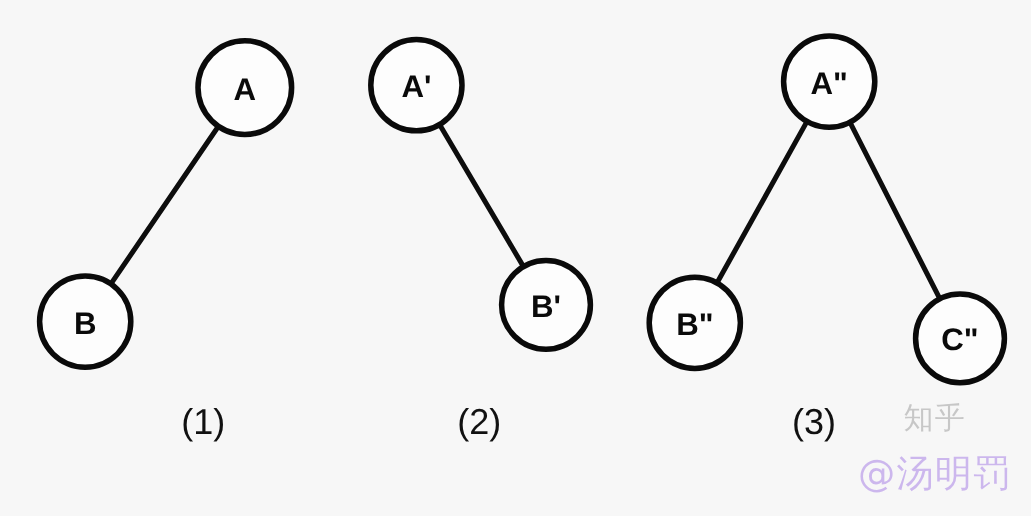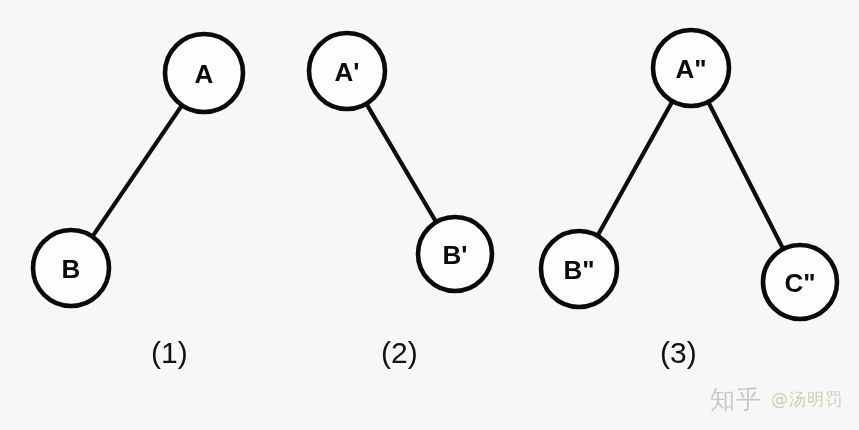--- a/index.html
+++ b/index.html
@@ -60,31 +60,32 @@
   }
   #watermark {
     position: absolute;
     right: 16px;
     bottom: 14px;
     display: flex;
     align-items: center;
     gap: 9px;
     opacity: 0.30;
     user-select: none;
+    flex-direction: column;
   }
   #watermark .wm-brand {
     font-family: "DejaVu Sans", "Liberation Sans", sans-serif;
     font-size: 25px;
     color: #5b5b5b;
     letter-spacing: 1px;
   }
   #watermark .wm-handle {
     font-family: "DejaVu Sans", "Liberation Sans", sans-serif;
-    font-size: 17px;
-    color: #4d7c0f;
+    font-size: 31px;
+    color: #6d28d9;
     letter-spacing: 1px;
   }
 </style>
 </head>
 <body style="background: rgb(247, 247, 247);">
 
 <div id="canvas-root" style="background: rgb(247, 247, 247);">
 
   <svg id="graph-svg" viewBox="0 0 859 430">
     <g id="edges-layer">

